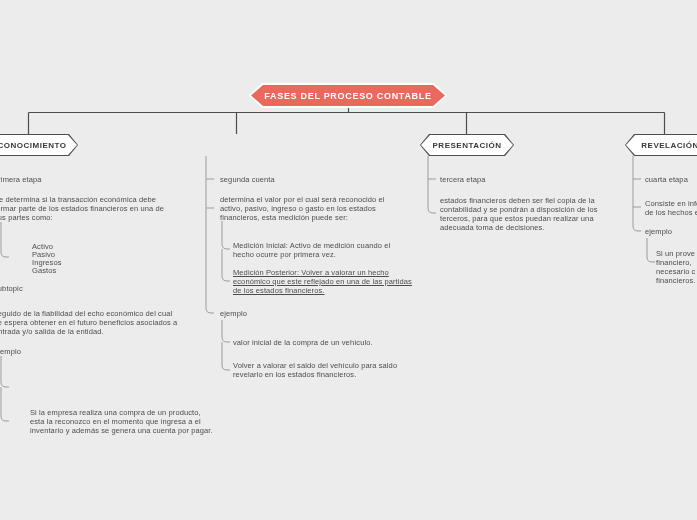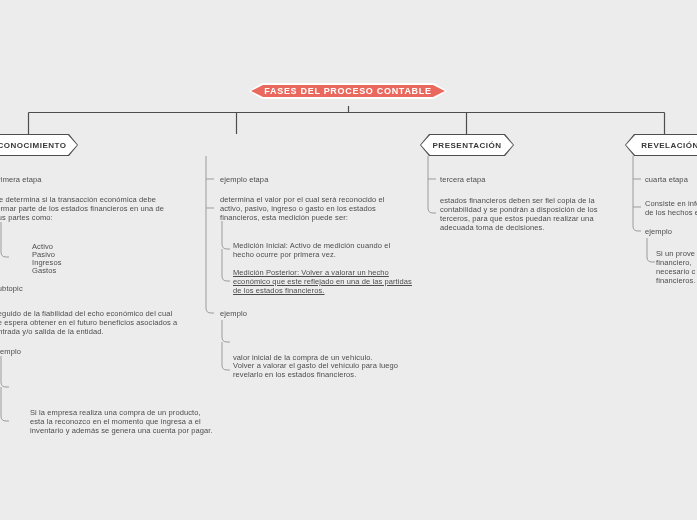--- a/index.html
+++ b/index.html
@@ -26,21 +26,21 @@
   }
   .hexnode .fill{
     position:absolute;inset:1px;background:#ffffff;
     clip-path:polygon(9px 0,calc(100% - 9px) 0,100% 50%,calc(100% - 9px) 100%,9px 100%,0 50%);
     display:flex;align-items:center;justify-content:center;
   }
   .hexnode .label{
     font-size:8px;font-weight:bold;color:#383838;letter-spacing:0.5px;white-space:nowrap;
   }
   .rootnode{
-    position:absolute;left:249px;top:83px;width:198px;height:16px;
+    position:absolute;left:249px;top:83px;width:198px;height:25px;
     background:#ffffff;
     clip-path:polygon(13px 0,calc(100% - 13px) 0,100% 50%,calc(100% - 13px) 100%,13px 100%,0 50%);
     filter:drop-shadow(0 1px 2px rgba(0,0,0,0.35));
   }
   .rootnode .fill{
     position:absolute;inset:2px;background:#ea695e;
     clip-path:polygon(12px 0,calc(100% - 12px) 0,100% 50%,calc(100% - 12px) 100%,12px 100%,0 50%);
     display:flex;align-items:center;justify-content:center;
   }
   .rootnode .label{
@@ -102,32 +102,32 @@
 Gastos</div>
   <div class="topic" style="left:-6px;top:284px;">subtopic</div>
   <div class="topic" style="left:-6px;top:309px;">seguido de la fiabilidad del echo económico del cual
 se espera obtener en el futuro beneficios asociados a
 entrada y/o salida de la entidad.</div>
   <div class="topic" style="left:-6px;top:347px;">ejemplo</div>
   <div class="topic" style="left:30px;top:408px;">Si la empresa realiza una compra de un producto,
 esta la reconozco en el momento que ingresa a el
 inventario y además se genera una cuenta por pagar.</div>
 
-  <div class="topic" style="left:220px;top:175px;">ejemplo etapa</div>
+  <div class="topic" style="left:220px;top:175px;">segunda cuenta</div>
   <div class="topic" style="left:220px;top:195px;">determina el valor por el cual será reconocido el
 activo, pasivo, ingreso o gasto en los estados
 financieros, esta medición puede ser:</div>
   <div class="topic" style="left:233px;top:241px;">Medición Inicial: Activo de medición cuando el
 hecho ocurre por primera vez.</div>
   <div class="topic" style="left:233px;top:268px;text-decoration:underline;">Medición Posterior: Volver a valorar un hecho
 económico que este reflejado en una de las partidas
 de los estados financieros.</div>
   <div class="topic" style="left:220px;top:309px;">ejemplo</div>
-  <div class="topic" style="left:233px;top:338px;margin-top:15px;">valor inicial de la compra de un vehículo.</div>
-  <div class="topic" style="left:233px;top:361px;">Volver a valorar el gasto del vehículo para luego
+  <div class="topic" style="left:233px;top:338px;">valor inicial de la compra de un vehículo.</div>
+  <div class="topic" style="left:233px;top:361px;">Volver a valorar el saldo del vehículo para saldo
 revelarlo en los estados financieros.</div>
 
   <div class="topic" style="left:440px;top:175px;">tercera etapa</div>
   <div class="topic" style="left:440px;top:196px;">estados financieros deben ser fiel copia de la
 contabilidad y se pondrán a disposición de los
 terceros, para que estos puedan realizar una
 adecuada toma de decisiones.</div>
 
   <div class="topic" style="left:645px;top:175px;">cuarta etapa</div>
   <div class="topic" style="left:645px;top:199px;">Consiste en info

